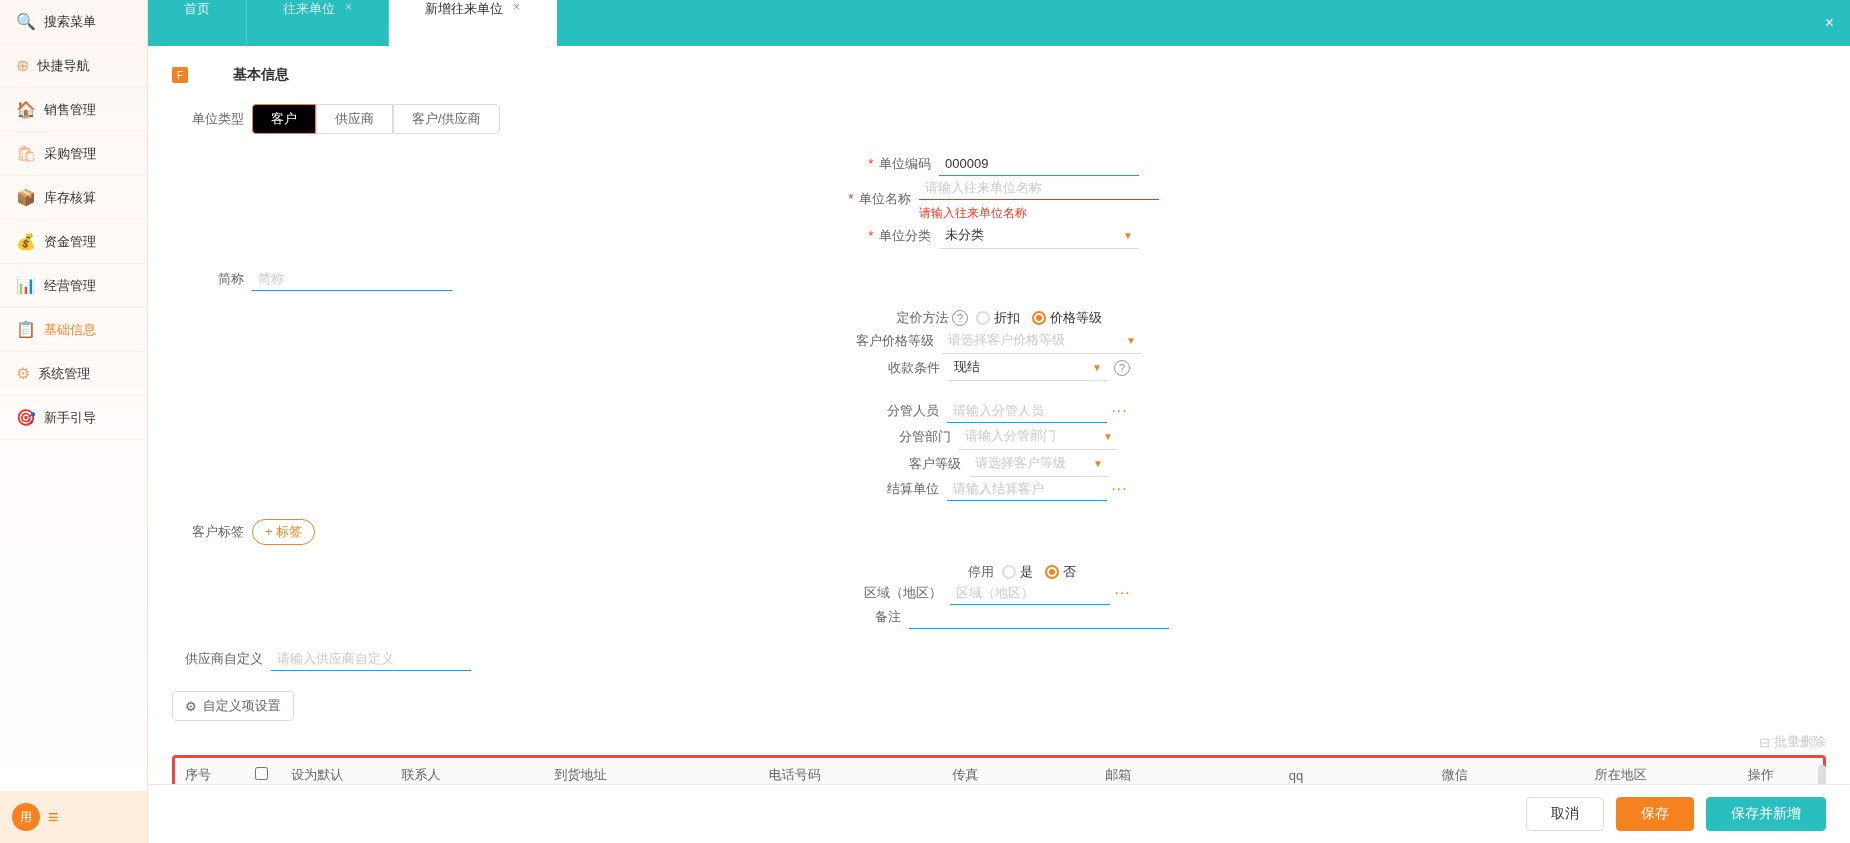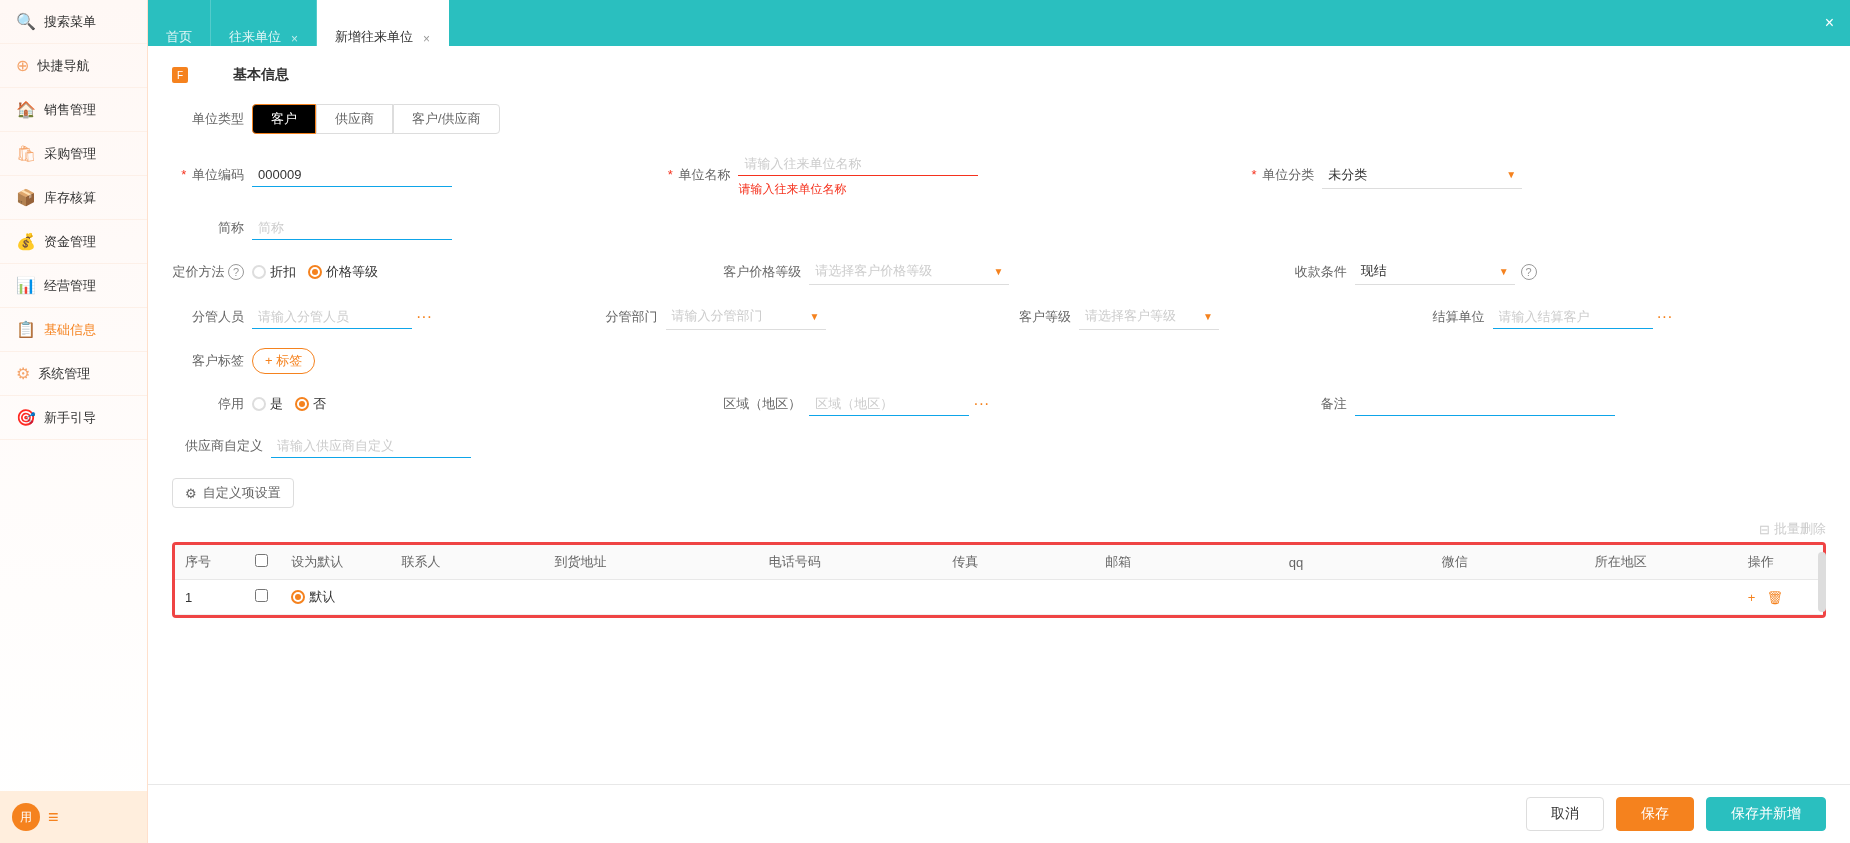--- a/index.html
+++ b/index.html
@@ -49,22 +49,22 @@
     .tabs-bar {
       display: flex;
       align-items: center;
       background: #2abfbf;
       padding: 0;
       height: 46px;
       position: relative;
     }
     .tab {
       display: flex;
-      align-items: flex-end;
-      padding: 0 18px;
+      align-items: flex-start;
+      padding: 0 36px;
       height: 100%;
       cursor: pointer;
       color: rgba(255,255,255,0.85);
       font-size: 14px;
       gap: 6px;
       border-right: 1px solid rgba(255,255,255,0.2);
     }
     .tab.active {
       background: white;
       color: #333;
@@ -307,20 +307,21 @@
       display: flex;
       flex-direction: column;
       gap: 3px;
     }
     
     
     .form-row-3 {
       display: flex;
       align-items: center;
       margin-bottom: 18px;
+      flex-direction: column;
     }
     .form-cell {
       flex: 1;
       display: flex;
       align-items: center;
     }
   </style>
 </head>
 <body>
 

